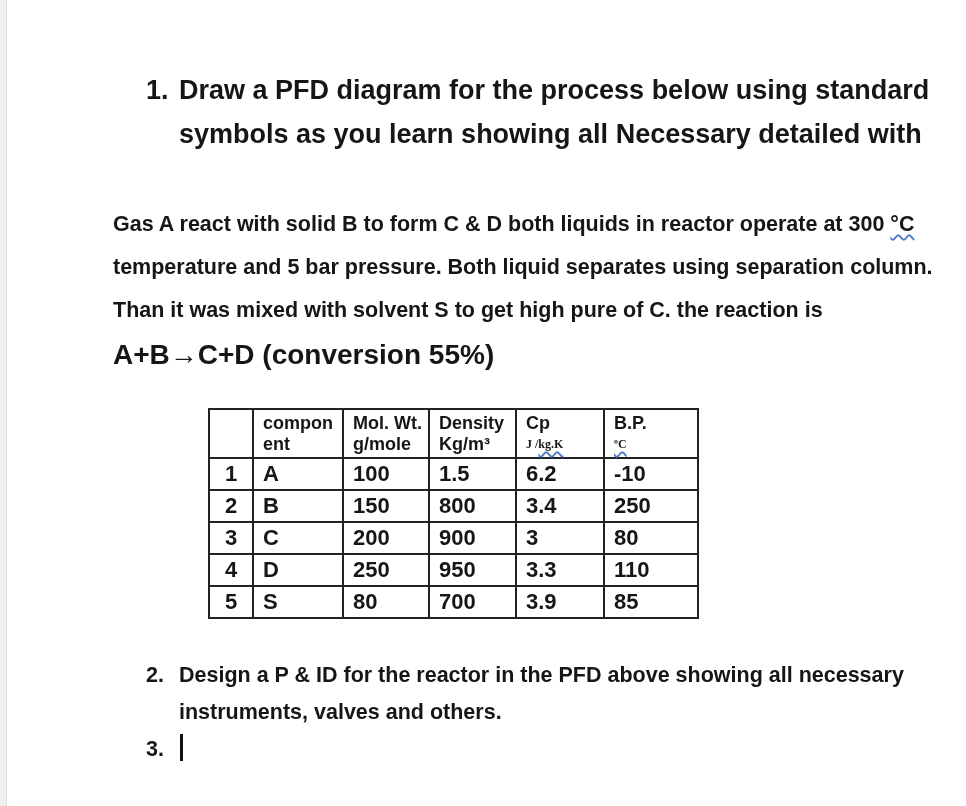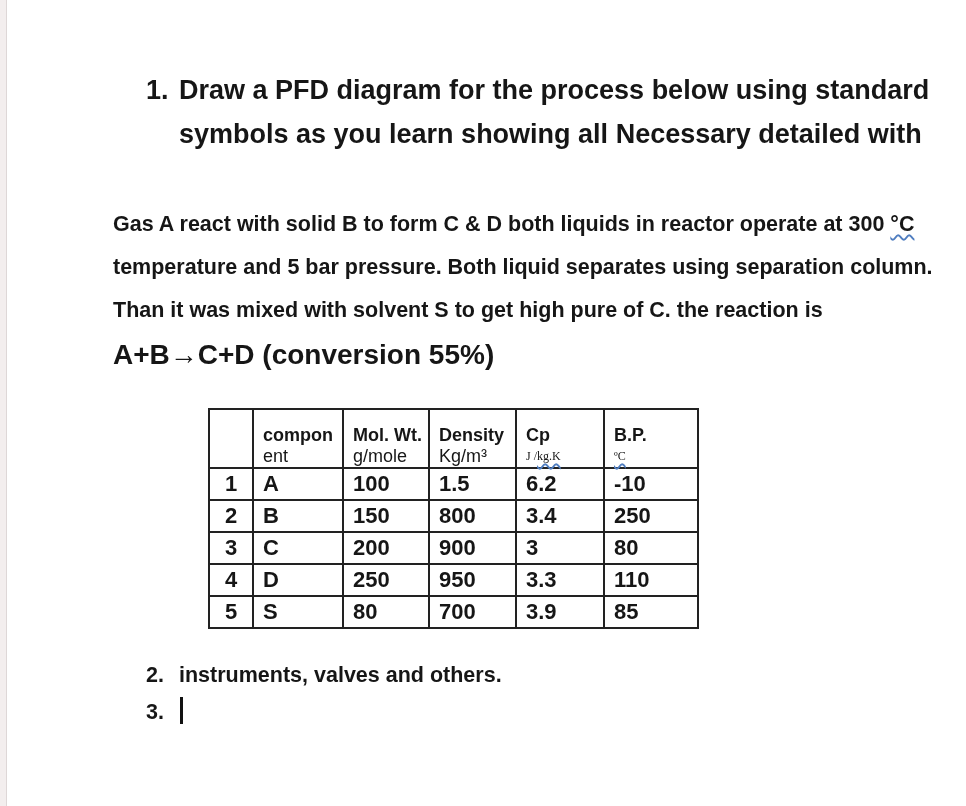--- a/index.html
+++ b/index.html
@@ -33,23 +33,23 @@
   table.props{
     position:absolute;left:208px;top:408px;
     border-collapse:collapse;table-layout:fixed;
   }
   table.props th,table.props td{
     border:2px solid #222222;box-sizing:border-box;
     padding:0 0 0 9px;text-align:left;
   }
   table.props th{
     height:49px;font-size:18px;line-height:21px;
-    vertical-align:top;padding-top:15px;font-weight:700;
+    vertical-align:top;padding-top:3px;font-weight:700;
   }
-  table.props th .h2line{font-weight:400;}
+  table.props th .h2line{font-weight:700;}
   table.props th.cp-h .h2line,table.props th.bp-h .h2line{font-size:12px;}
   table.props td{height:32px;font-size:22px;vertical-align:middle;}
   table.props td.idx{text-align:center;padding-left:0;}
 
   .q23{position:absolute;left:146px;top:657px;font-size:21.5px;line-height:37px;width:800px;}
   .q23 .li{margin:0;}
   .caret{
     display:inline-block;width:2.5px;height:27px;background:#111111;
     vertical-align:-5px;margin-left:1px;
   }
@@ -151,20 +151,21 @@
         <td>3.9</td>
         <td>85</td>
       </tr>
     </tbody>
   </table>
 
   <div class="q23">
     <div class="li">
       <span class="num">2.</span>
       <div class="txt">
+        <div>Design a P &amp; ID for the reactor in the PFD above showing all necessary</div>
         <div>instruments, valves and others.</div>
       </div>
     </div>
     <div class="li">
       <span class="num">3.</span>
       <div class="txt"><span class="caret"></span></div>
     </div>
   </div>
 </div>
 

